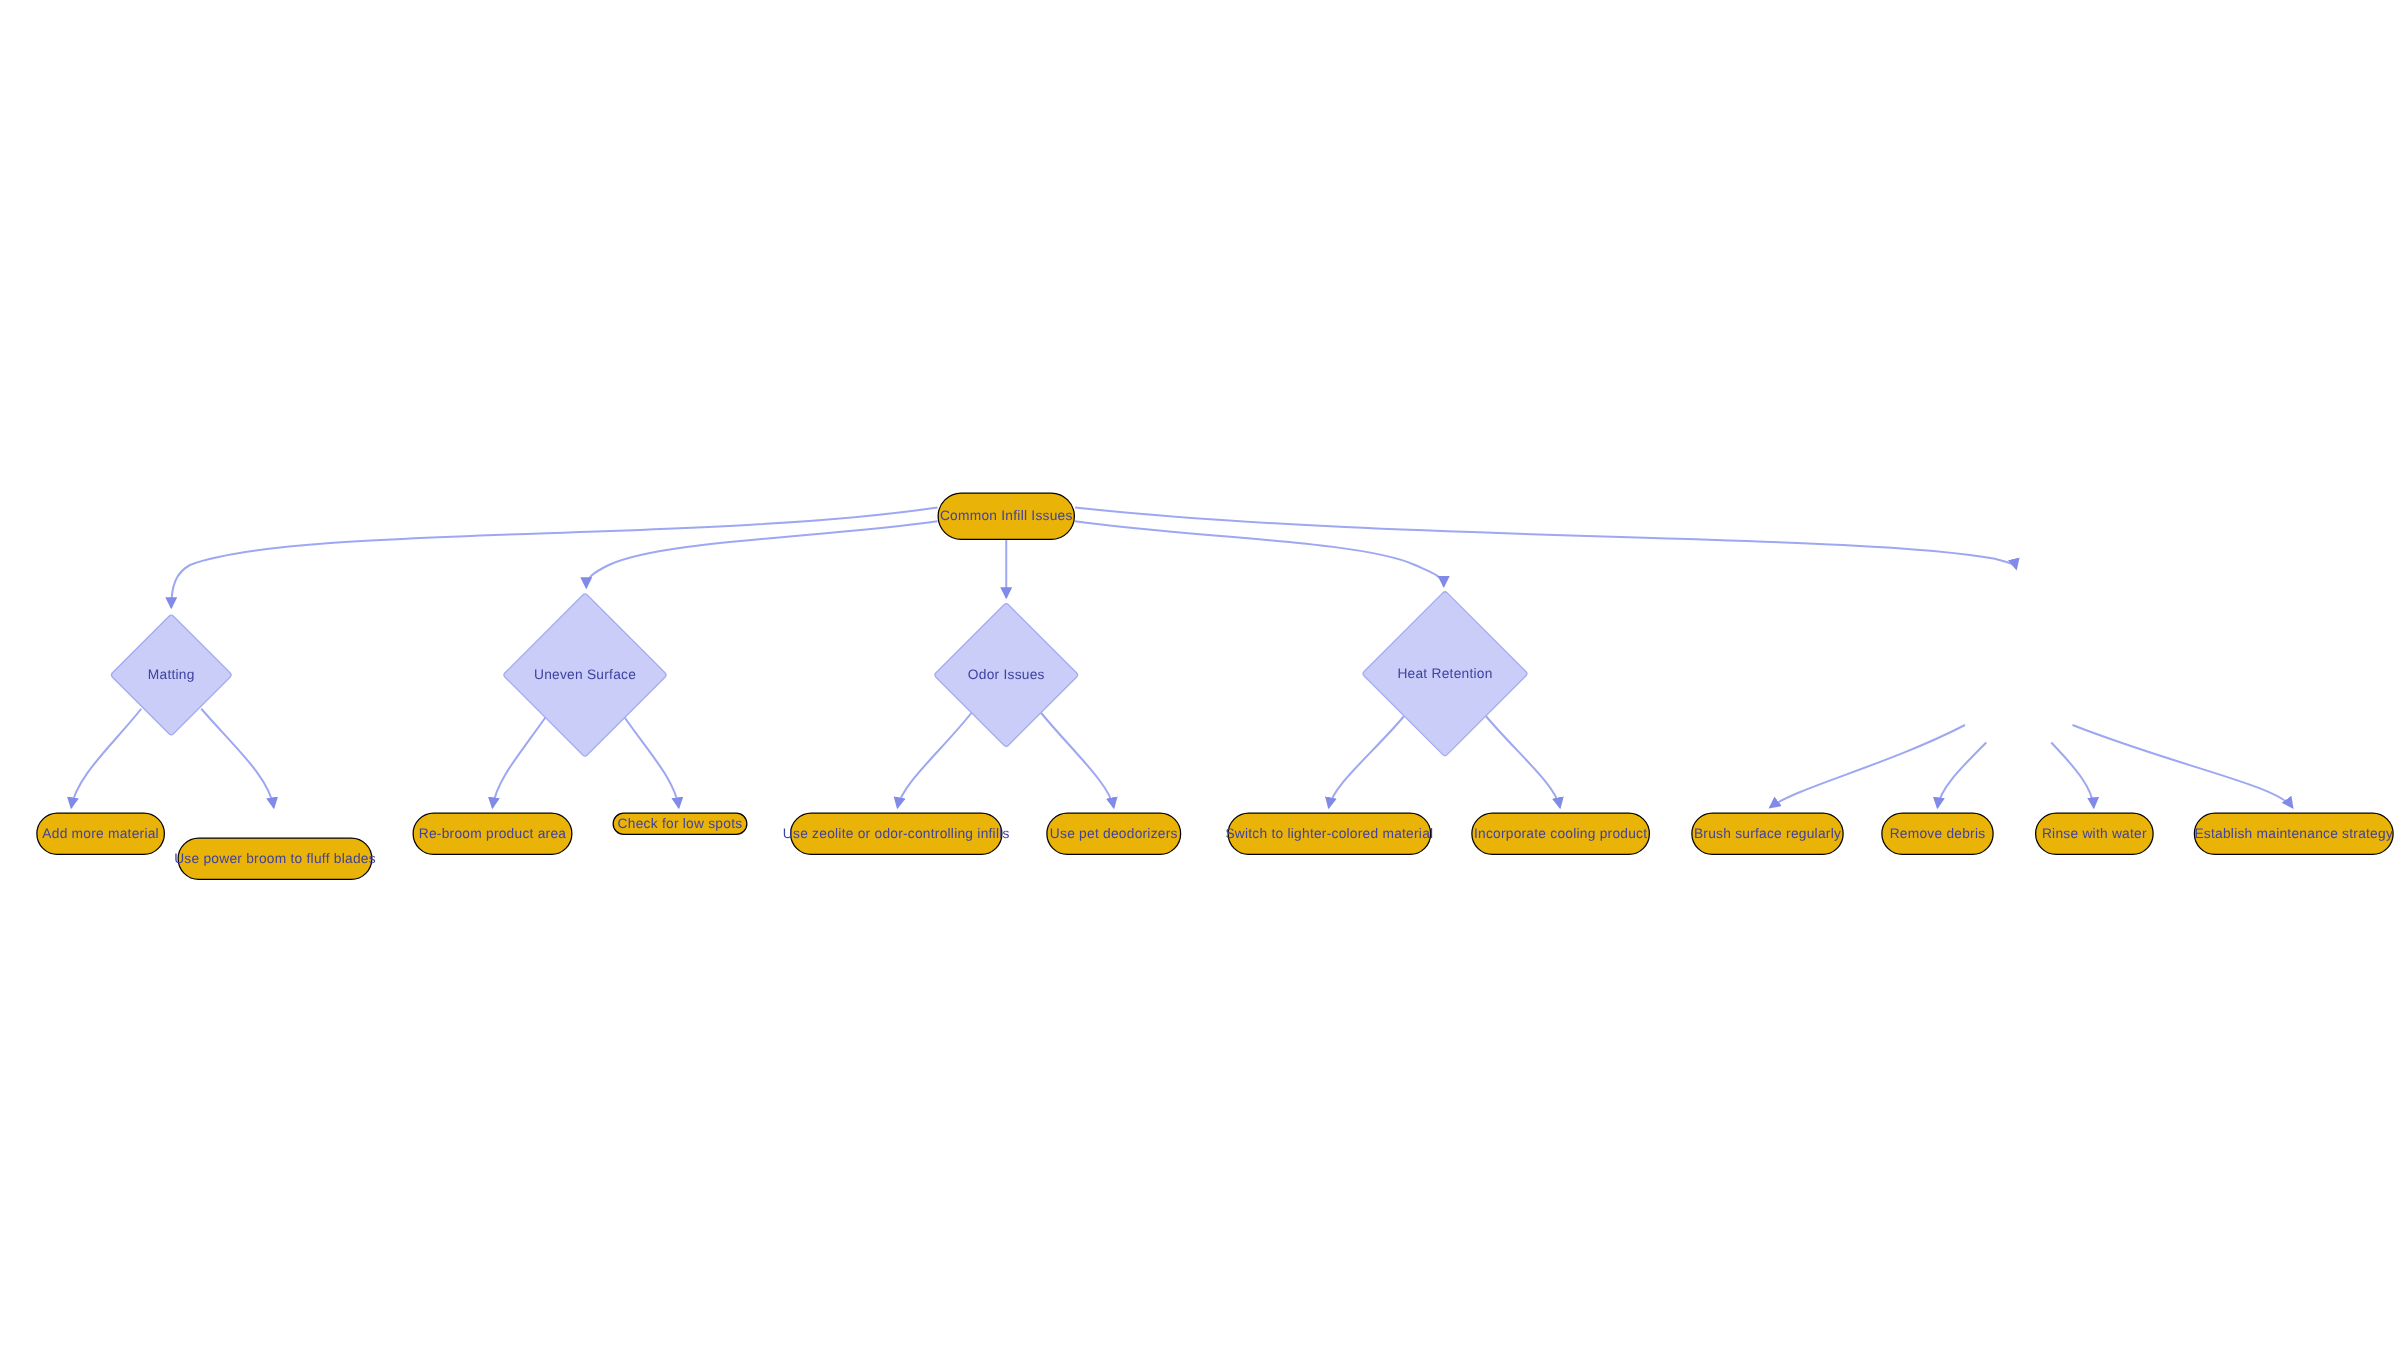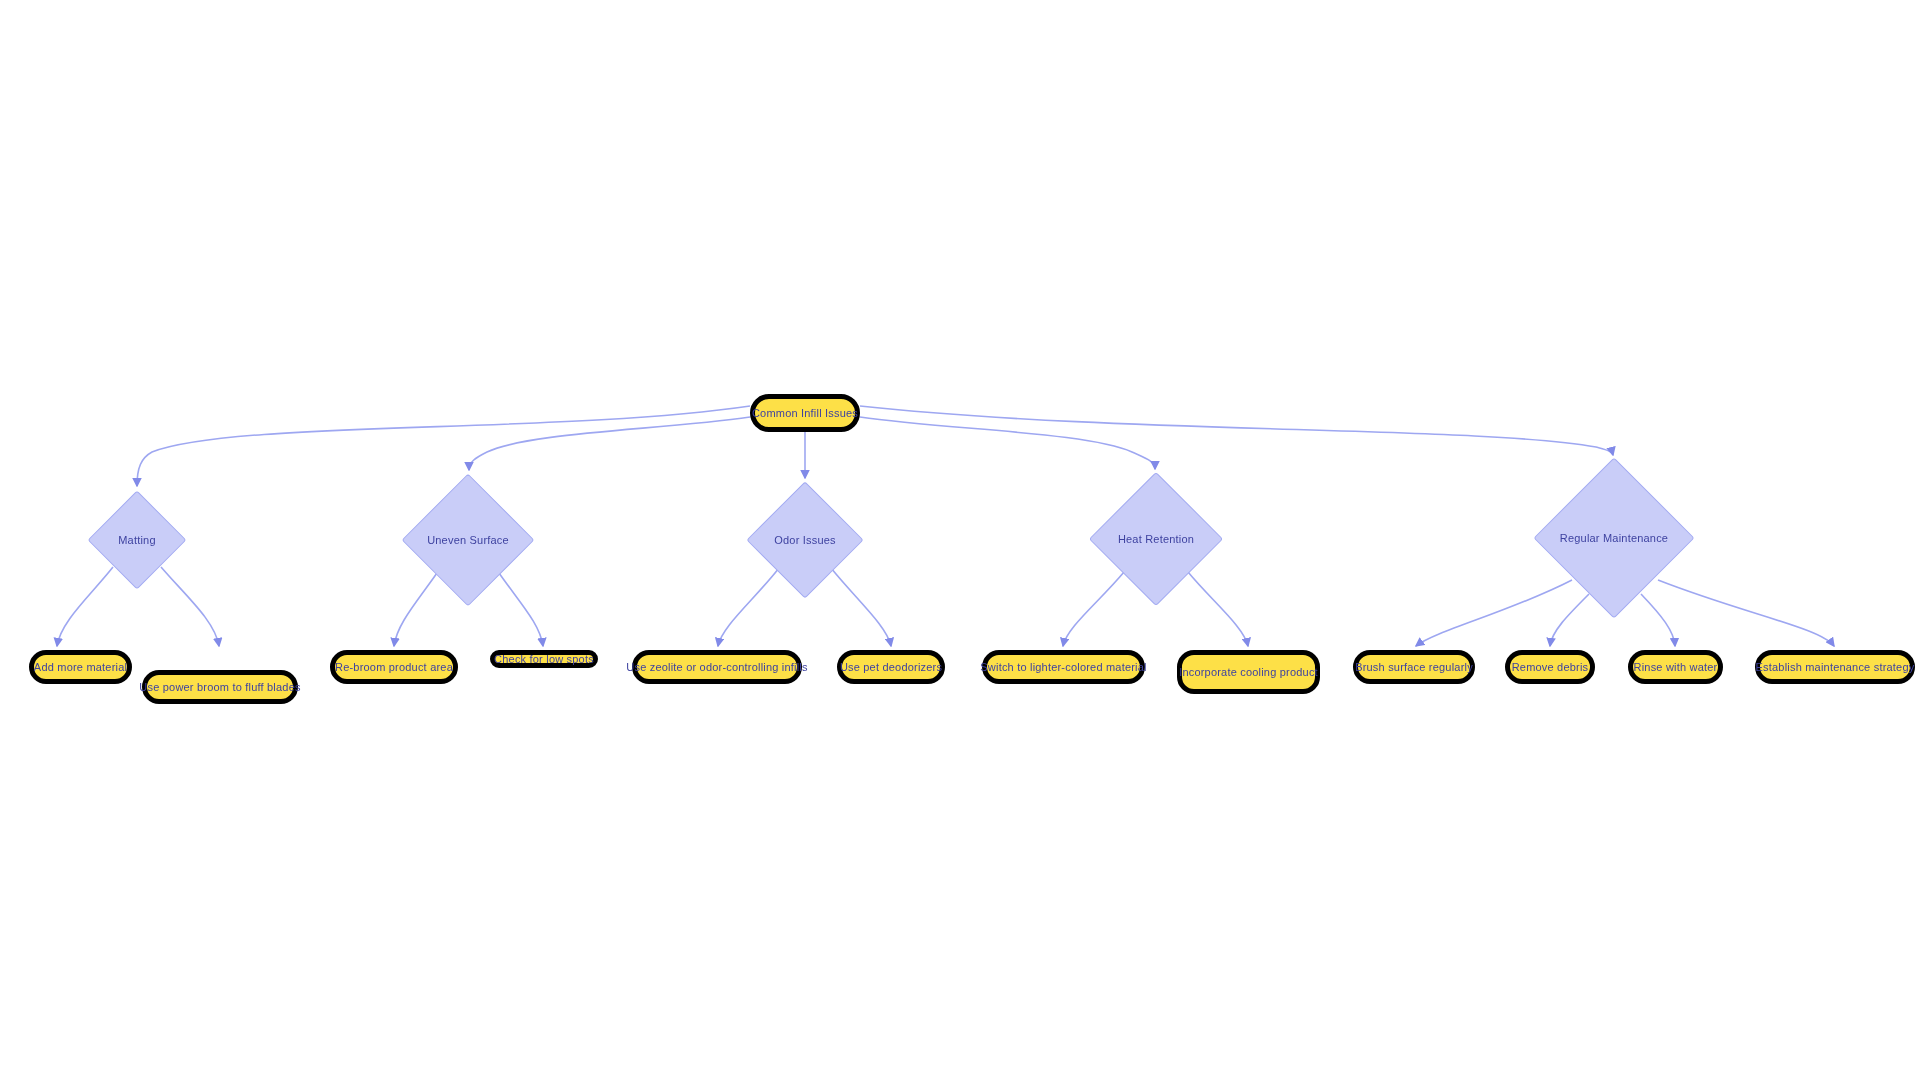--- a/index.html
+++ b/index.html
@@ -32,22 +32,22 @@
     display: flex;
     align-items: center;
     justify-content: center;
     color: #3e42a0;
     font-size: 11px;
     letter-spacing: 0.2px;
     white-space: nowrap;
     text-align: center;
   }
   .pill {
-    background: #fde047;
-    border: 5px solid #000000;
+    background: #eab308;
+    border: 1px solid #000000;
     border-radius: 17px;
   }
   .root-pill {
     border-radius: 19px;
   }
   .diamond-box {
     background: transparent;
   }
   .diamond-shape {
     position: absolute;
@@ -117,24 +117,20 @@
   <div class="node diamond-box" style="left:1090px; top:473px; width:132px; height:132px;">
     <div class="diamond-shape" style="width:93px; height:93px;"></div>
     <span class="node-label">Heat Retention</span>
   </div>
 
   <div class="node diamond-box" style="left:748px; top:483px; width:114px; height:114px;">
     <div class="diamond-shape" style="width:81px; height:81px;"></div>
     <span class="node-label">Odor Issues</span>
   </div>
 
-  <div class="node diamond-box" style="left:1535px; top:459px; width:158px; height:158px;">
-    <div class="diamond-shape" style="width:112px; height:112px;"></div>
-    <span class="node-label">Regular Maintenance</span>
-  </div>
 
   <div class="node pill" style="left:5px; top:650px; width:103px; height:34px;margin-left:24px;">
     <span class="node-label">Add more material</span>
   </div>
 
   <div class="node pill" style="left:142px; top:650px; width:156px; height:34px;margin-top:20px;">
     <span class="node-label">Use power broom to fluff blades</span>
   </div>
 
   <div class="node pill" style="left:330px; top:650px; width:128px; height:34px;">
@@ -150,21 +146,21 @@
   </div>
 
   <div class="node pill" style="left:837px; top:650px; width:108px; height:34px;">
     <span class="node-label">Use pet deodorizers</span>
   </div>
 
   <div class="node pill" style="left:982px; top:650px; width:163px; height:34px;">
     <span class="node-label">Switch to lighter-colored material</span>
   </div>
 
-  <div class="node pill" style="left:1177px; top:650px; width:143px; height:44px;text-align:right;">
+  <div class="node pill" style="left:1177px; top:650px; width:143px; height:34px;text-align:right;">
     <span class="node-label">Incorporate cooling product</span>
   </div>
 
   <div class="node pill" style="left:1353px; top:650px; width:122px; height:34px;">
     <span class="node-label">Brush surface regularly</span>
   </div>
 
   <div class="node pill" style="left:1505px; top:650px; width:90px; height:34px;">
     <span class="node-label">Remove debris</span>
   </div>

